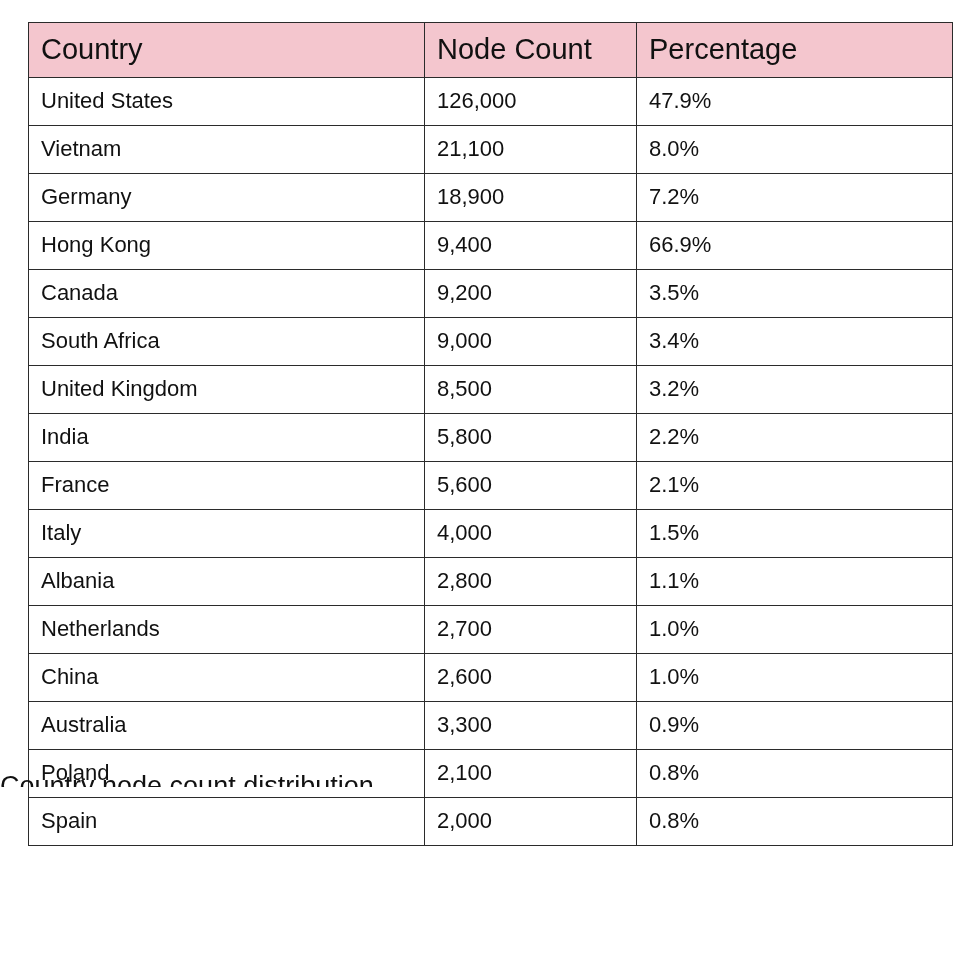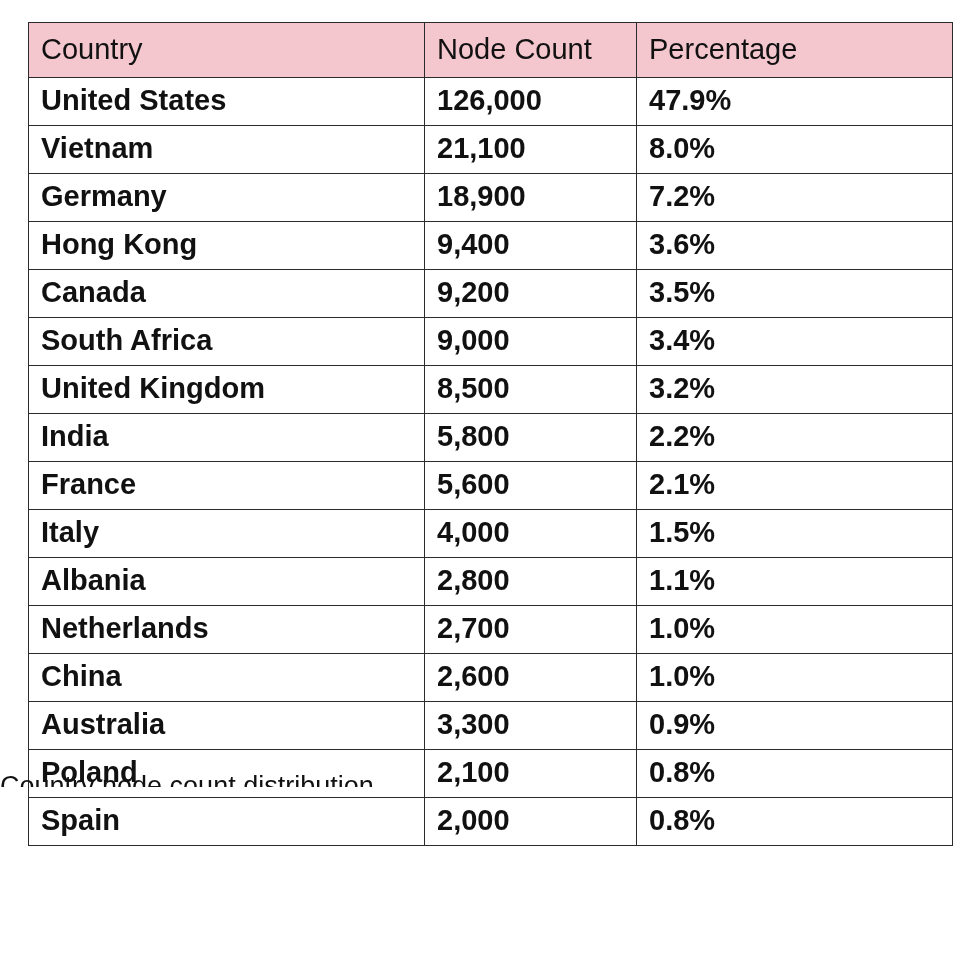--- a/index.html
+++ b/index.html
@@ -28,26 +28,26 @@
     background: #ffffff;
   }
   table.data-table col.c-country { width: 396px; }
   table.data-table col.c-count   { width: 212px; }
   table.data-table col.c-pct     { width: 316px; }
 
   table.data-table th,
   table.data-table td {
     border: 1px solid #2b2b2b;
     padding: 2px 4px 4px 12px;
-    font-size: 29px;
+    font-size: 22px;
     line-height: 41px;
     height: 41px;
     color: #111111;
     text-align: left;
-    font-weight: bold;
+    font-weight: normal;
     white-space: nowrap;
     overflow: hidden;
     vertical-align: middle;
   }
   table.data-table thead th {
     background: #f4c6ce;
     font-weight: normal;
     height: 48px;
     line-height: 44px;
     font-size: 29px;
@@ -94,21 +94,21 @@
         <td>8.0%</td>
       </tr>
       <tr>
         <td>Germany</td>
         <td>18,900</td>
         <td>7.2%</td>
       </tr>
       <tr>
         <td>Hong Kong</td>
         <td>9,400</td>
-        <td>3.6%</td>
+        <td>66.9%</td>
       </tr>
       <tr>
         <td>Canada</td>
         <td>9,200</td>
         <td>3.5%</td>
       </tr>
       <tr>
         <td>South Africa</td>
         <td>9,000</td>
         <td>3.4%</td>

